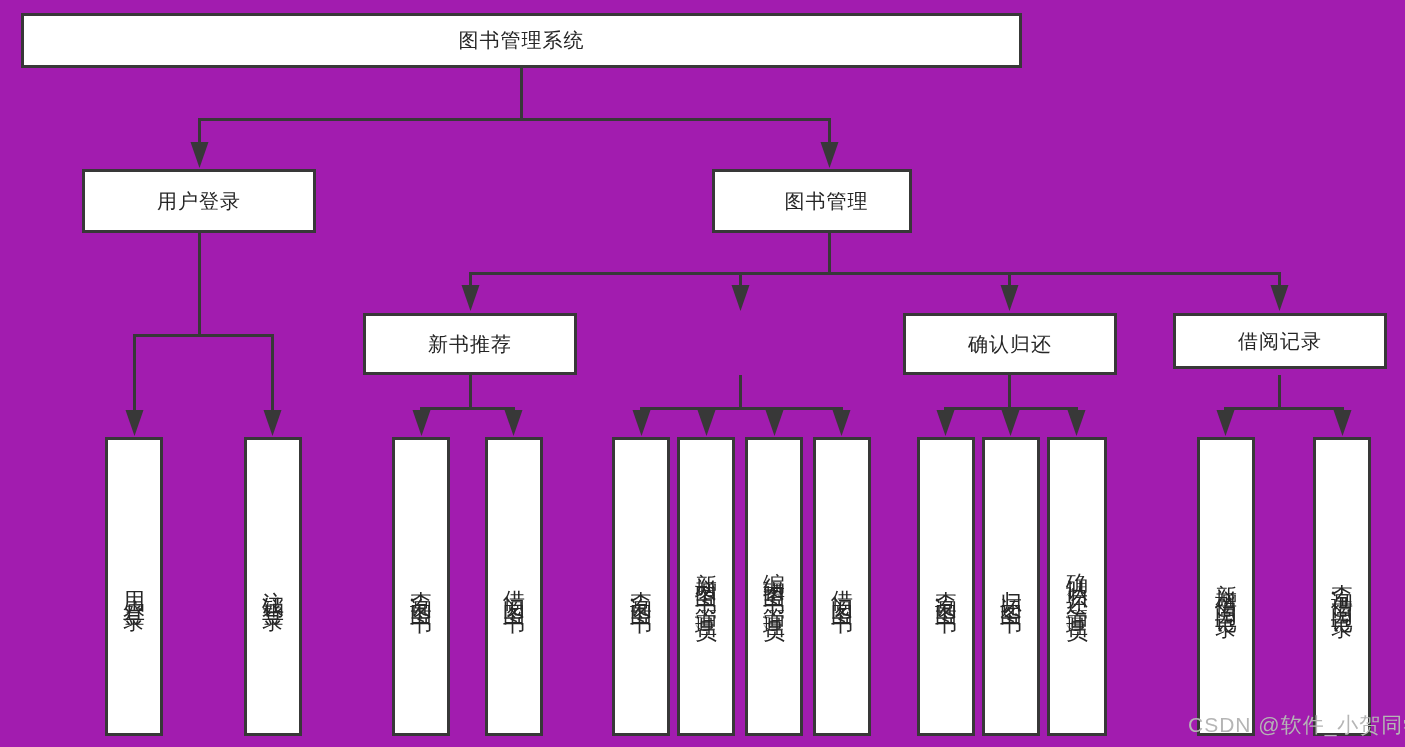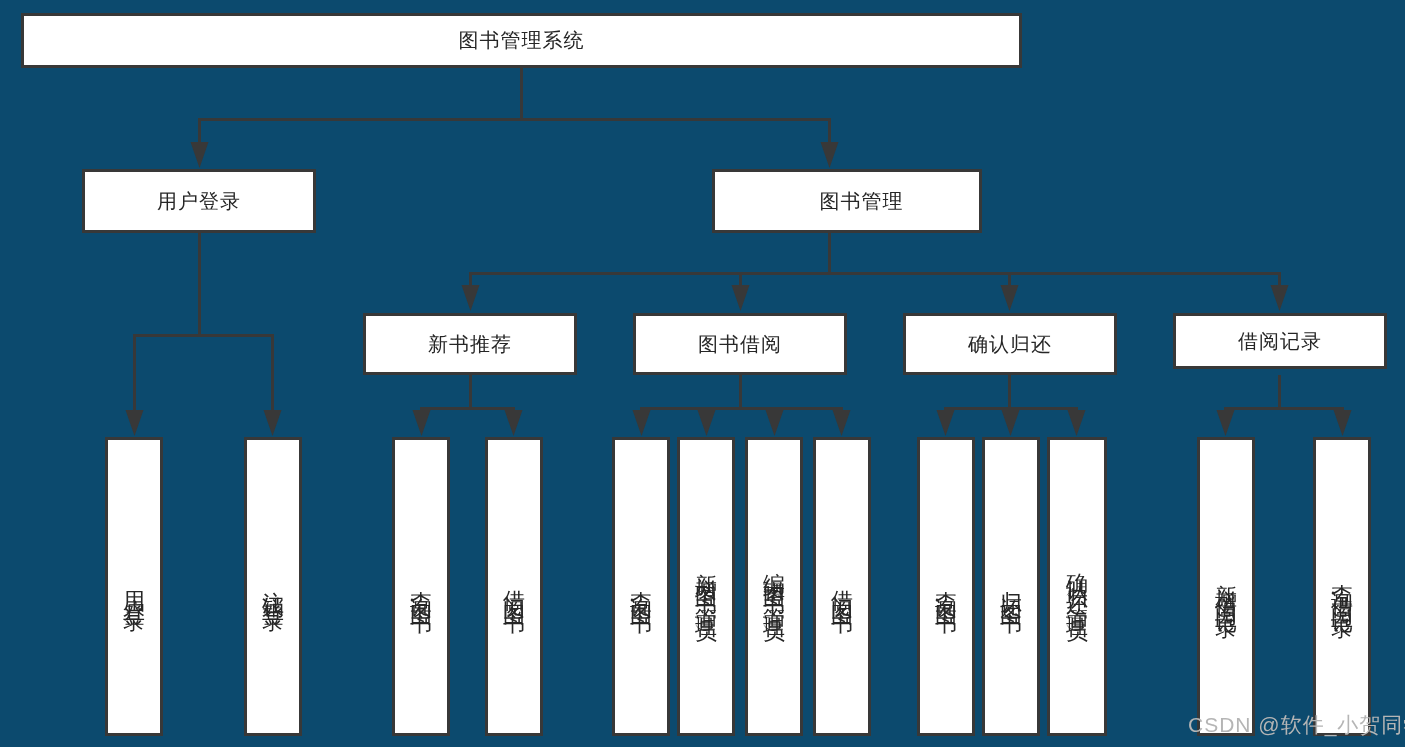--- a/index.html
+++ b/index.html
@@ -1,19 +1,19 @@
 <!DOCTYPE html>
 <html><head>
 <meta charset="utf-8">
 <style>
   html,body{margin:0;padding:0;background:#ffffff;}
   #stage{
     position:relative;
     width:1405px;height:747px;
-    background:#0c4a6e;
+    background:#a21caf;
     font-family:"Liberation Sans", sans-serif;
     overflow:hidden;
   }
   svg.wires{position:absolute;left:0;top:0;z-index:1;}
   .node{
     position:absolute;
     box-sizing:border-box;
     border:3px solid #383838;
     background:#ffffff;
     color:#262626;
@@ -27,21 +27,21 @@
     writing-mode:vertical-rl;
     text-orientation:mixed;
     font-size:22px;
     letter-spacing:7px;
     line-height:1;
   }
   
   .n-root{left:21px;top:13px;width:1001px;height:55px;}
   
   .n-user-login{left:82px;top:169px;width:234px;height:64px;}
-  .n-book-mgmt{left:712px;top:169px;width:270px;height:64px;padding-left:29px;}
+  .n-book-mgmt{left:712px;top:169px;width:200px;height:64px;padding-left:29px;}
   
   .n-new-book{left:363px;top:313px;width:214px;height:62px;}
   .n-book-borrow{left:633px;top:313px;width:214px;height:62px;}
   .n-current-borrow{left:903px;top:313px;width:214px;height:62px;}
   .n-borrow-records{left:1173px;top:313px;width:214px;height:56px;}
   
   .leaf{top:437px;width:58px;height:299px;}
   .l-user-login{left:105px;}
   .l-logout{left:244px;}
   .l-nb-query{left:392px;}
@@ -117,23 +117,20 @@
   <div class="node h-node n-user-login">
     <span>用户登录</span>
   </div>
   <div class="node h-node n-book-mgmt">
     <span>图书管理</span>
   </div>
 
   <div class="node h-node n-new-book">
     <span>新书推荐</span>
   </div>
-  <div class="node h-node n-book-borrow">
-    <span>图书借阅</span>
-  </div>
   <div class="node h-node n-current-borrow">
     <span>确认归还</span>
   </div>
   <div class="node h-node n-borrow-records">
     <span>借阅记录</span>
   </div>
 
   <div class="node v-node leaf l-user-login">
     <span>用户登录</span>
   </div>

